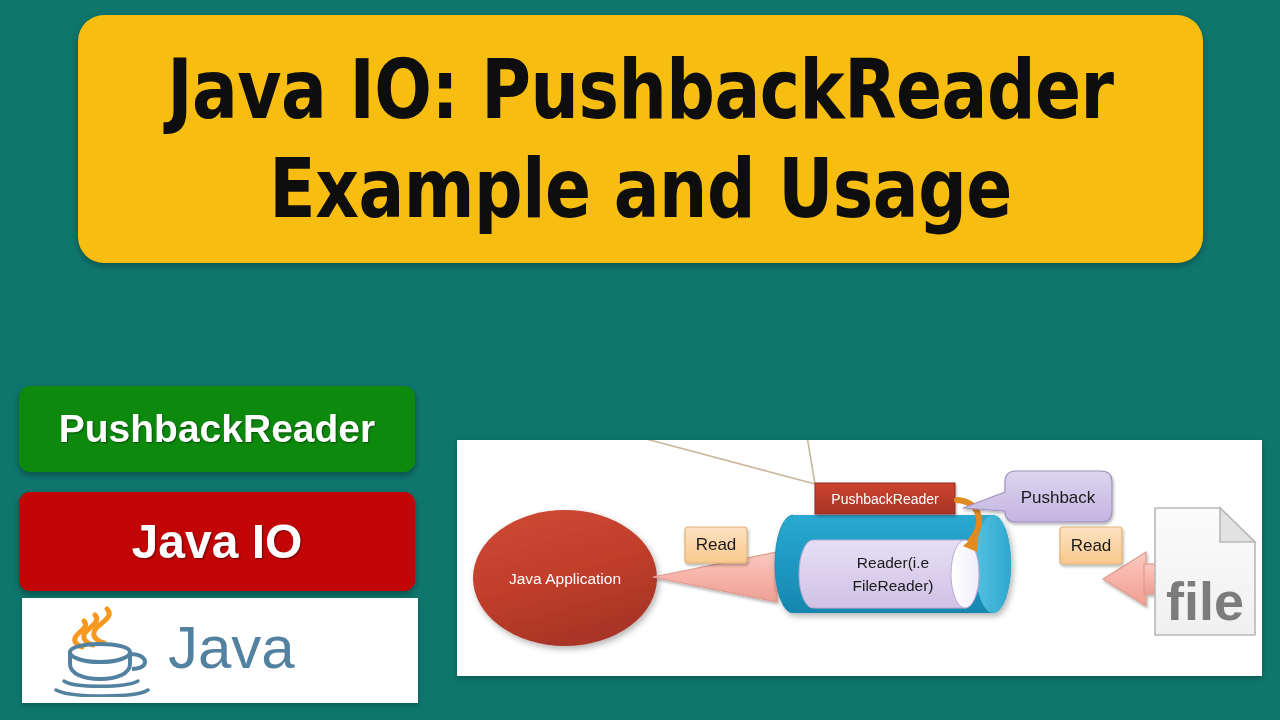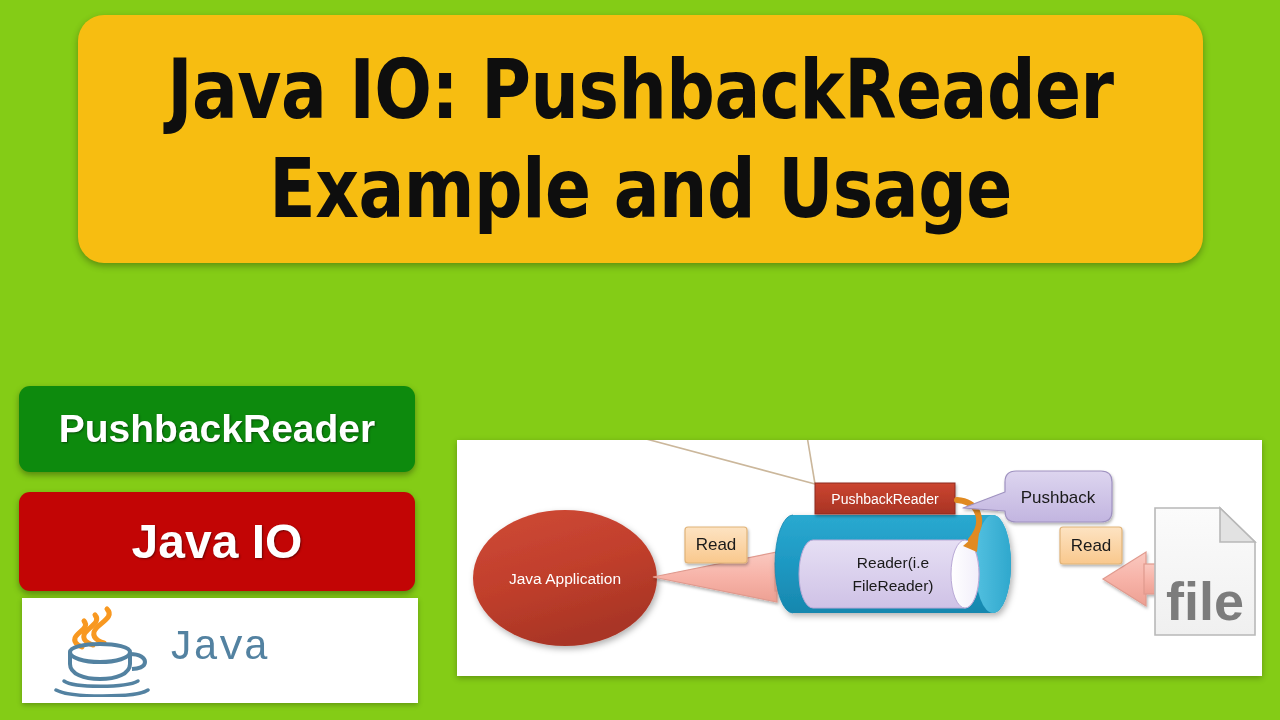--- a/index.html
+++ b/index.html
@@ -13,21 +13,21 @@
     height: 720px;
     overflow: hidden;
     font-family: "Liberation Sans", sans-serif;
     position: relative;
   }
   #slide {
     position: absolute;
     left: 0; top: 0;
     width: 1280px;
     height: 720px;
-    background: #84cc16;
+    background: #0f766e;
   }
 
   
   #title-banner {
     position: absolute;
     left: 78px;
     top: 15px;
     width: 1125px;
     height: 248px;
     background: #f7bd11;
@@ -95,24 +95,24 @@
     box-shadow: 0 2px 5px rgba(0,0,0,0.25);
   }
   #java-cup-icon {
     margin-left: 28px;
     width: 104px;
     height: 92px;
   }
   #java-wordmark {
     margin-left: 14px;
     color: #5382a1;
-    font-size: 42px;
+    font-size: 60px;
     font-weight: normal;
     letter-spacing: 0px;
-    font-family: Liberation Mono, monospace;
+    font-family: Liberation Sans, sans-serif;
     line-height: 1;
     padding-bottom: 6px;
   }
 
   
   #diagram-panel {
     position: absolute;
     left: 457px;
     top: 440px;
     width: 805px;

